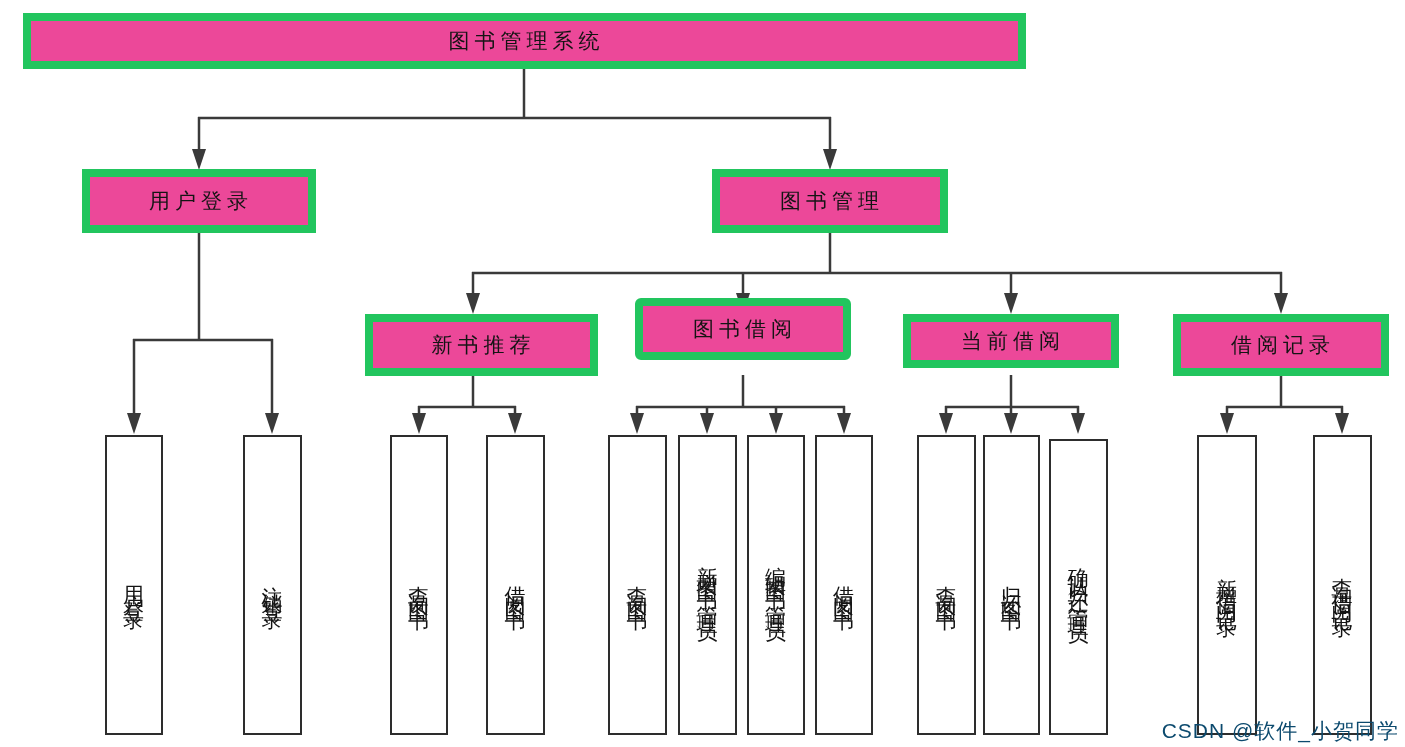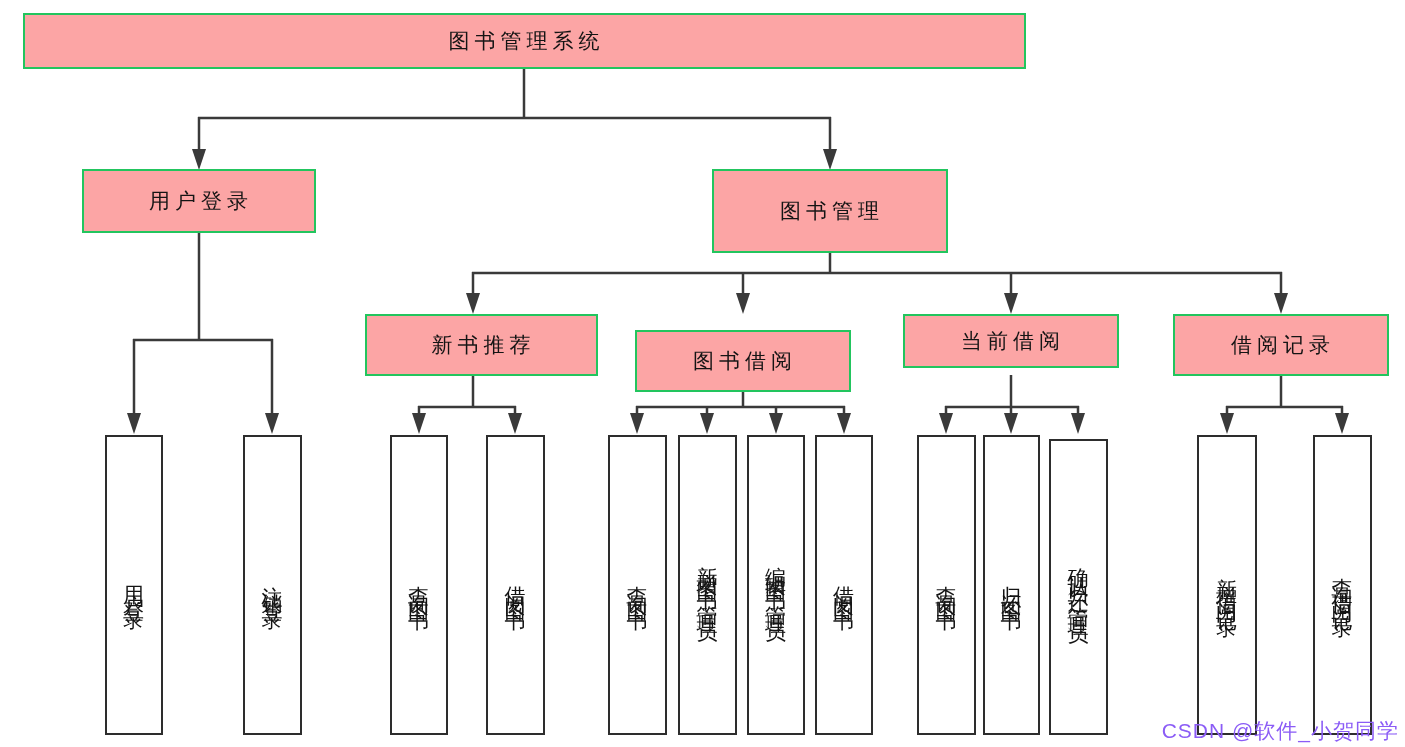--- a/index.html
+++ b/index.html
@@ -5,38 +5,38 @@
   html,body { margin:0; padding:0; background:#ffffff; }
   .canvas {
     position:relative; width:1405px; height:747px;
     background:#ffffff; overflow:hidden;
     font-family:"Liberation Sans", sans-serif;
     color:#141414;
   }
   svg.connectors { position:absolute; left:0; top:0; z-index:1; }
   .node {
     position:absolute; box-sizing:border-box;
-    background:#fca5a5; border:2px solid #22c55e;
+    background:#ec4899; border:8px solid #22c55e;
     display:flex; align-items:center; justify-content:center;
     z-index:2; font-size:21px; letter-spacing:5px; white-space:nowrap;
   }
   .node .lbl { transform:translateX(2px); }
   .leaf {
     position:absolute; box-sizing:border-box; top:435px; height:300px;
     background:#ffffff; border:2px solid #2d2d2d;
     display:flex; align-items:center; justify-content:center;
     z-index:2;
   }
   .leaf .vlbl {
     writing-mode:vertical-rl; text-orientation:mixed;
     font-size:21px; letter-spacing:8px; line-height:1; white-space:nowrap;
   }
   .watermark {
     position:absolute; right:6px; top:717px; z-index:6;
-    font-size:21px; letter-spacing:1px; color:#8b5cf6; white-space:nowrap;
+    font-size:21px; letter-spacing:1px; color:#0c4a6e; white-space:nowrap;
   }
 </style>
 </head>
 <body>
 
 <div class="canvas">
 
   <svg class="connectors" width="1405" height="747" viewBox="0 0 1405 747" fill="none" stroke="#3a3a3a" stroke-width="2.5">
 
     <line x1="524" y1="69" x2="524" y2="119"></line>
@@ -99,28 +99,28 @@
     <polygon points="1335,413 1349,413 1342,434" fill="#3a3a3a" stroke="none"></polygon>
   </svg>
 
   <div class="node" style="left:23px; top:13px; width:1003px; height:56px;">
     <span class="lbl">图书管理系统</span>
   </div>
 
   <div class="node" style="left:82px; top:169px; width:234px; height:64px;">
     <span class="lbl">用户登录</span>
   </div>
-  <div class="node" style="left:712px; top:169px; width:236px; height:84px;">
+  <div class="node" style="left:712px; top:169px; width:236px; height:64px;">
     <span class="lbl">图书管理</span>
   </div>
 
   <div class="node" style="left:365px; top:314px; width:233px; height:62px;">
     <span class="lbl">新书推荐</span>
   </div>
-  <div class="node" style="left:635px; top:330px; width:216px; height:62px;">
+  <div class="node" style="left:635px; top:298px; width:216px; height:62px;border-radius:6px;">
     <span class="lbl">图书借阅</span>
   </div>
   <div class="node" style="left:903px; top:314px; width:216px; height:54px;">
     <span class="lbl">当前借阅</span>
   </div>
   <div class="node" style="left:1173px; top:314px; width:216px; height:62px;">
     <span class="lbl">借阅记录</span>
   </div>
 
   <div class="leaf" style="left:105px; width:58px;">

